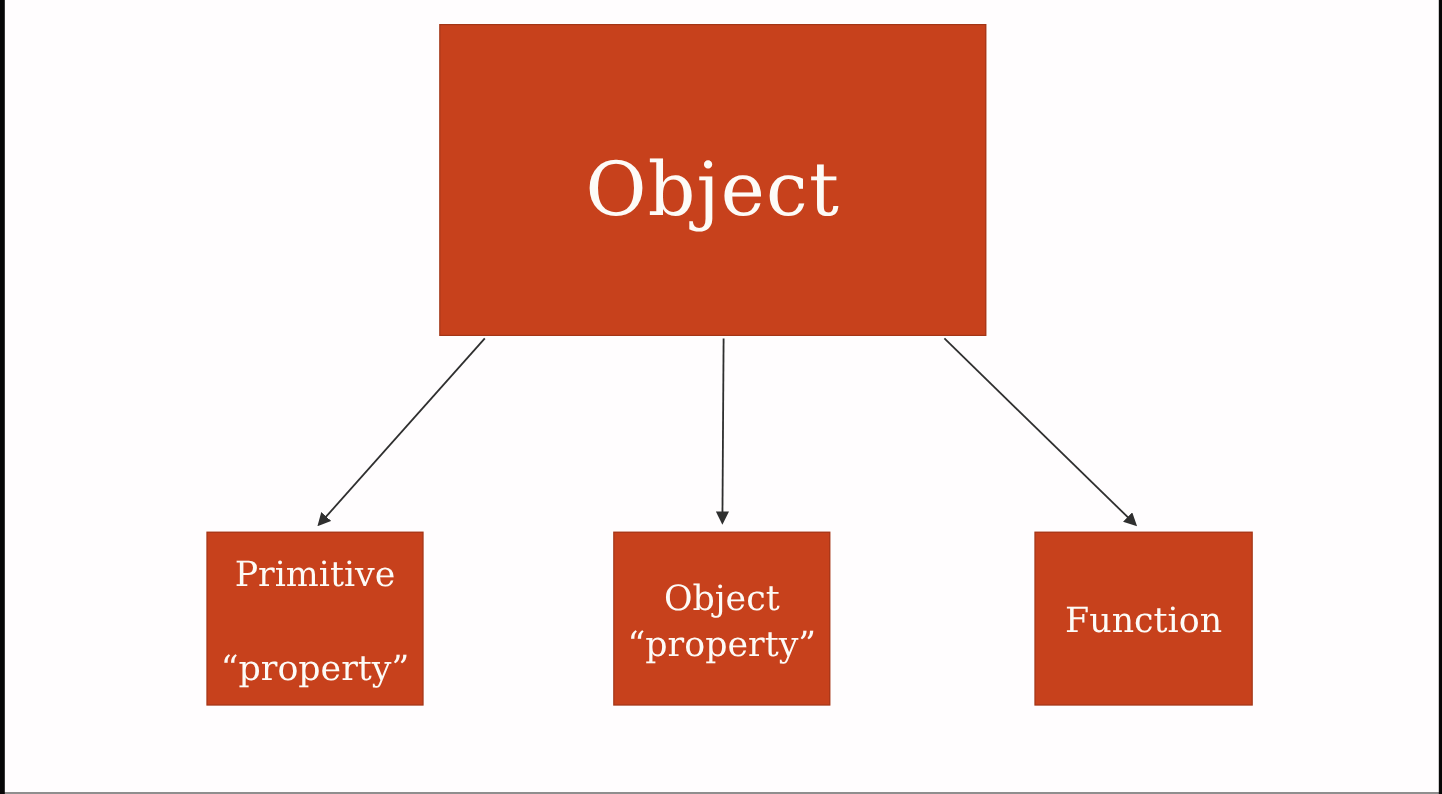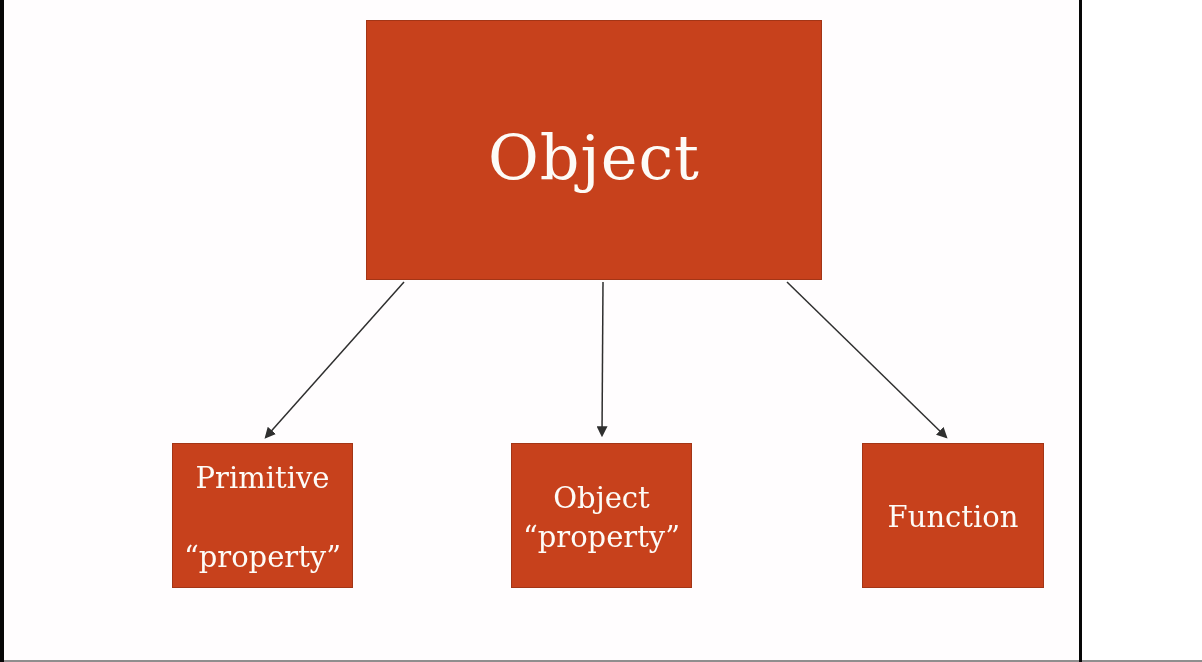--- a/index.html
+++ b/index.html
@@ -10,21 +10,21 @@
     --background:#fffdfe;
     --edge-bar:#070707;
   }
   html,body{margin:0;padding:0;}
   body{
     width:1202px;height:662px;overflow:hidden;
     font-family:"DejaVu Serif","Liberation Serif",serif;
     background:#ffffff;
   }
   .stage{
-    position:relative;width:1082px;height:662px;
+    position:relative;width:1202px;height:662px;
     background:var(--background);
   }
   .edge-bar{position:absolute;background:var(--edge-bar);}
   .edge-bar.left{left:0;top:0;width:4px;height:662px;}
   .edge-bar.right{right:0;top:0;width:3px;height:662px;}
   .edge-bar.bottom{left:0;bottom:0;width:1202px;height:2px;opacity:0.45;}
   .arrows{position:absolute;left:0;top:0;width:1202px;height:662px;pointer-events:none;}
   .arrows line{stroke:var(--arrow);stroke-width:1.5;}
   .arrows .head{fill:var(--arrow);}
   .node{

